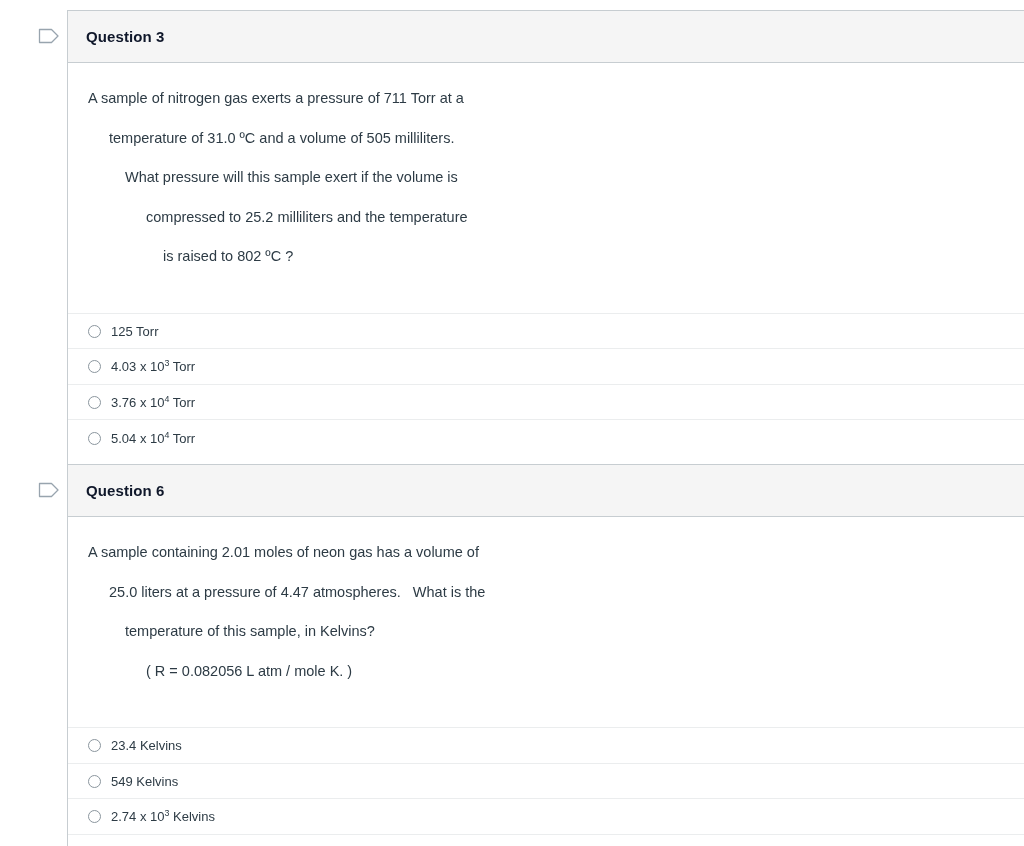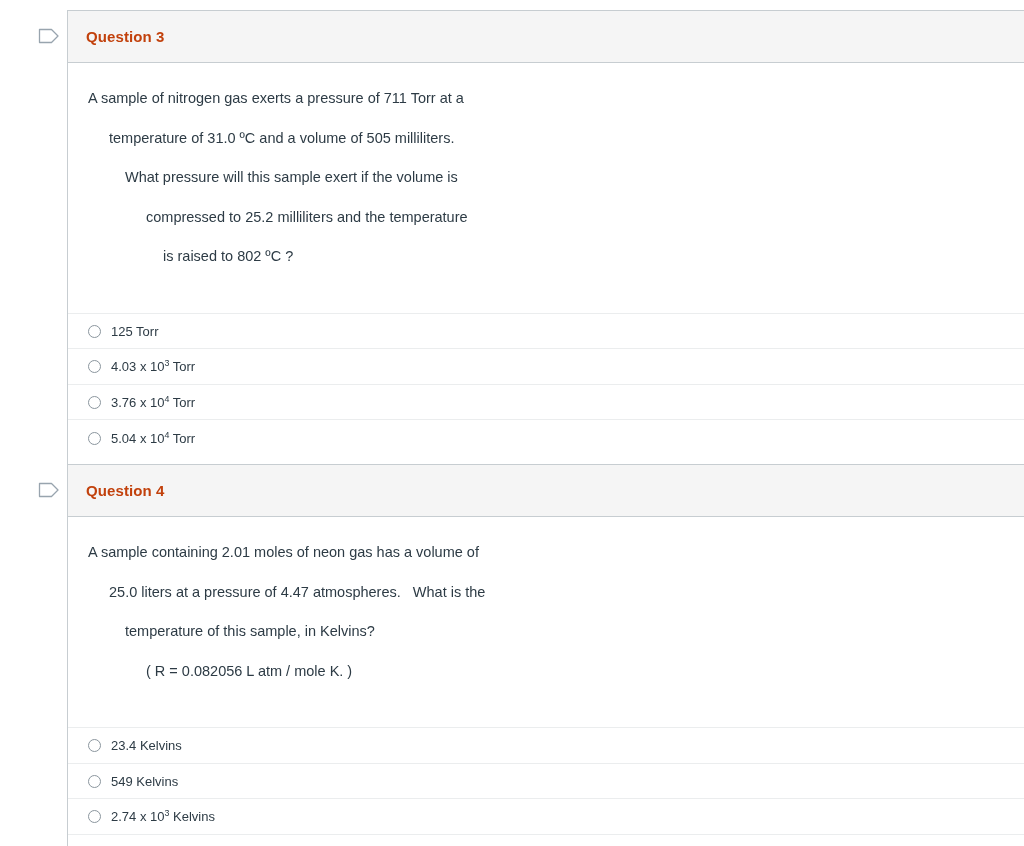--- a/index.html
+++ b/index.html
@@ -59,21 +59,21 @@
     border-bottom: 1px solid #c7cdd1;
     height: 52px;
     display: flex;
     align-items: center;
     padding: 0 18px;
     box-sizing: border-box;
   }
   .question-header-title {
     font-size: 15px;
     font-weight: bold;
-    color: #c2410c;
+    color: #0f172a;
     letter-spacing: .1px;
   }
 
   .question-body {
     padding: 26px 20px 22px 20px;
     box-sizing: border-box;
   }
 
   .qtext-line {
     font-size: 14.5px;
@@ -185,21 +185,21 @@
 
     <div class="flag-gutter">
       <svg width="22" height="20" viewBox="0 0 22 20" aria-hidden="true">
         <path d="M1.5 3.5 H13.5 L20 10 L13.5 16.5 H1.5 Z" fill="none" stroke="#98a4ae" stroke-width="1.3" stroke-linejoin="round"></path>
       </svg>
     </div>
 
     <div class="question-card">
 
       <div class="question-header">
-        <span class="question-header-title">Question 4</span>
+        <span class="question-header-title">Question 6</span>
       </div>
 
       <div class="question-body">
         <div class="qtext-line ind-0">A sample containing 2.01 moles of neon gas has a volume of</div>
         <div class="qtext-line ind-1">25.0 liters at a pressure of 4.47 atmospheres.   What is the</div>
         <div class="qtext-line ind-2">temperature of this sample, in Kelvins?</div>
         <div class="qtext-line ind-3">( R = 0.082056 L atm / mole K. )</div>
       </div>
 
       <div class="answers">

